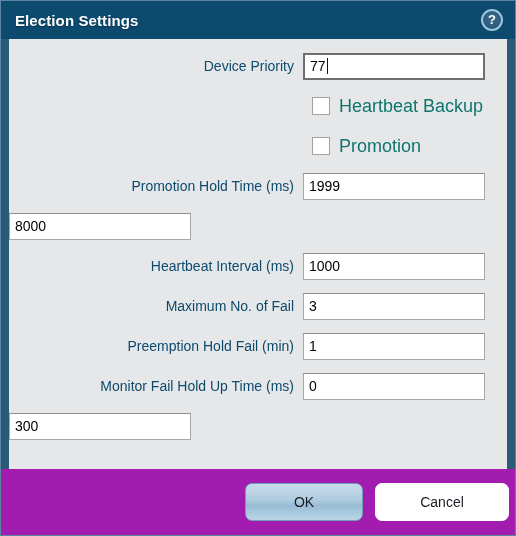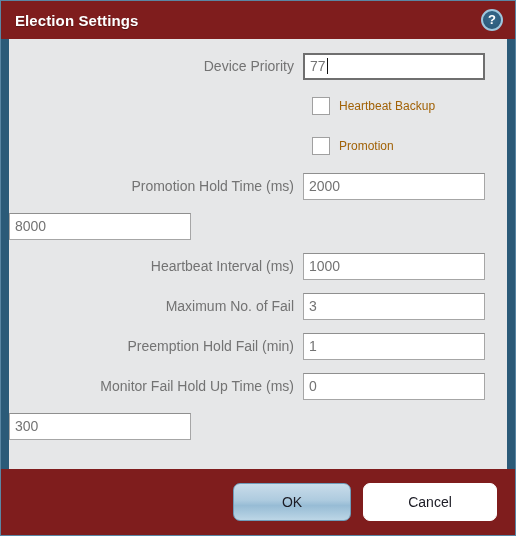--- a/index.html
+++ b/index.html
@@ -26,21 +26,21 @@
     display: flex;
     flex-direction: column;
     overflow: hidden;
   }
 
   
   .titlebar {
     position: relative;
     height: 38px;
     flex: 0 0 38px;
-    background: #7f1d1d;
+    background: #0c4a6e;
     display: flex;
     align-items: center;
   }
   .title-text {
     margin-left: 14px;
     color: #ffffff;
     font-size: 15px;
     font-weight: bold;
     letter-spacing: 0.1px;
     text-shadow: 0 1px 1px rgba(0,0,0,0.35);
@@ -83,38 +83,38 @@
     align-items: center;
     height: 34px;
     margin-bottom: 6px;
   }
   .row-label {
     width: 294px;
     text-align: right;
     padding-right: 9px;
     box-sizing: border-box;
     font-size: 14px;
-    color: #737373;
+    color: #0c4a6e;
     white-space: nowrap;
     overflow: hidden;
   }
   .row-field {
     flex: 1 1 auto;
     padding-right: 8px;
   }
   .text-input {
     width: 182px;
     height: 27px;
     box-sizing: border-box;
     background: #ffffff;
     border: 1px solid #a6a6a6;
     border-top-color: #8f8f8f;
     font-family: "Liberation Sans", sans-serif;
     font-size: 14px;
-    color: #737373;
+    color: #000000;
     padding: 0 5px;
     outline: none;
     display: flex;
     align-items: center;
     position: relative;
   }
   .text-input.focused {
     border: 2px solid #6f6f6f;
   }
   .caret {
@@ -144,34 +144,34 @@
     width: 18px;
     height: 18px;
     background: #ffffff;
     border: 1px solid #a0a0a0;
     box-sizing: border-box;
     cursor: pointer;
     flex: 0 0 18px;
   }
   .check-label {
     margin-left: 9px;
-    font-size: 12px;
-    color: #a16207;
+    font-size: 18px;
+    color: #0f766e;
     white-space: nowrap;
   }
 
   
   .footer {
     flex: 0 0 66px;
     height: 66px;
-    background: #7f1d1d;
+    background: #a21caf;
     display: flex;
     align-items: center;
     justify-content: flex-end;
-    padding-right: 18px;
+    padding-right: 6px;
     box-sizing: border-box;
   }
   .btn {
     height: 38px;
     border-radius: 7px;
     font-family: "Liberation Sans", sans-serif;
     font-size: 14px;
     color: #1b1b24;
     display: flex;
     align-items: center;
@@ -224,21 +224,21 @@
         <div class="check-spacer"></div>
         <div class="check-field">
           <div class="checkbox"></div>
           <div class="check-label">Promotion</div>
         </div>
       </div>
       <div class="form-row">
         <div class="row-label">Promotion Hold Time (ms)</div>
         <div class="row-field">
           <div class="text-input">
-            <span>2000</span>
+            <span>1999</span>
           </div>
         </div>
       </div>
       <div class="form-row">
         <div class="row-field">
           <div class="text-input">
             <span>8000</span>
           </div>
         </div>
       </div>

